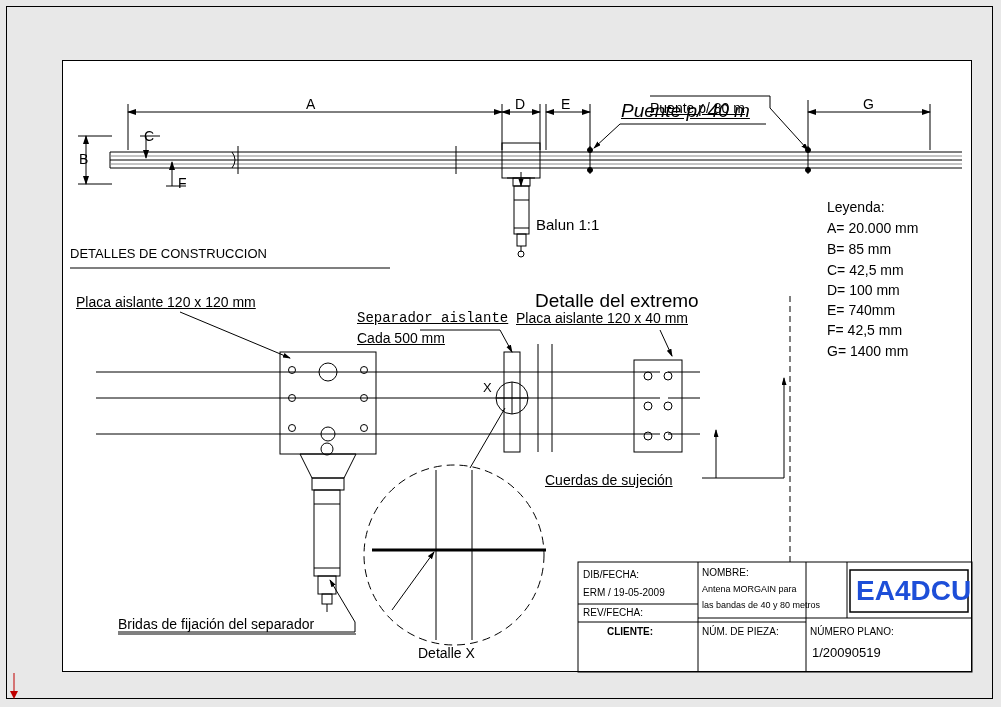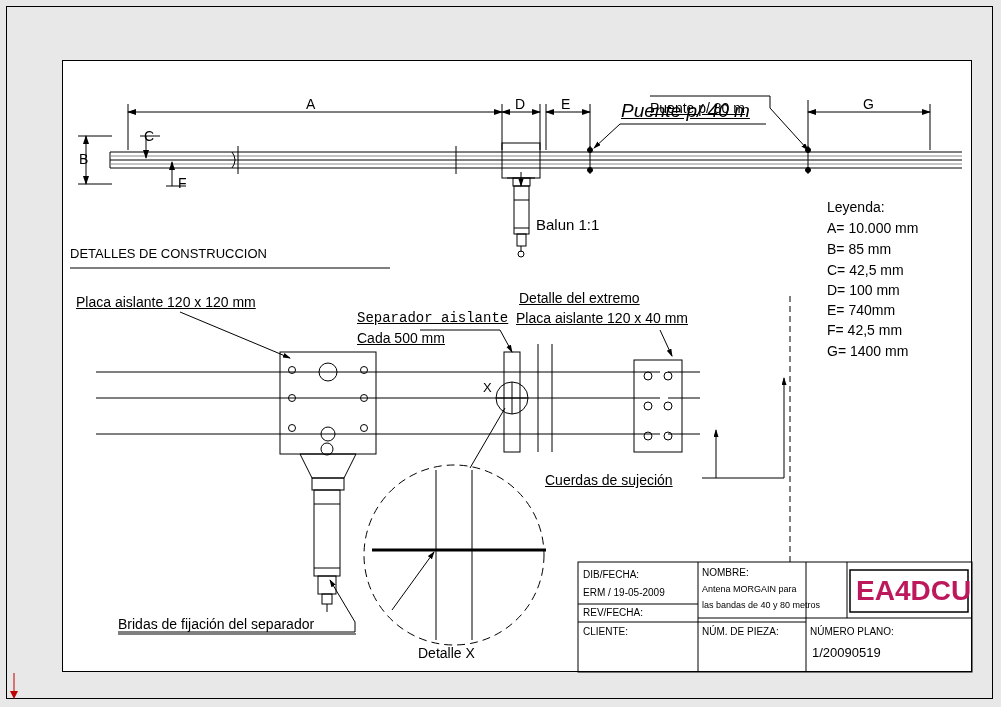--- a/index.html
+++ b/index.html
@@ -22,21 +22,21 @@
   svg.draw{position:absolute;left:0;top:0;width:1001px;height:707px;overflow:visible;}
   .lbl{position:absolute;font-family:"Liberation Sans", sans-serif;color:#000;white-space:nowrap;}
   .u{text-decoration:underline;}
   .title-big{font-size:13px;}
   .leg{font-size:14px;margin-left:10px;}
   .ann{font-size:13px;}
   .dim{font-size:14px;}
   .tb{font-size:10px;}
   .plano{font-size:13px;}
   .callsign{
-    position:absolute;color:#be185d;font-weight:bold;font-size:28px;
+    position:absolute;color:#1d4ed8;font-weight:bold;font-size:28px;
     font-family:"Liberation Sans", sans-serif;letter-spacing:0px;
   }
   .sm{font-size:9px;}
   
   .corner-arrow{position:absolute;left:10px;bottom:6px;}
 </style>
 </head>
 <body>
 
 <div class="page-frame"></div>
@@ -221,44 +221,44 @@
 <div class="lbl dim" style="left:79px;top:151px;">B</div>
 <div class="lbl dim" style="left:144px;top:128px;">C</div>
 <div class="lbl dim" style="left:178px;top:175px;">F</div>
 
 <div class="lbl ann u" style="left:650px;top:100px;font-size:14px;">Puente p/ 80 m</div>
 <div class="lbl ann u" style="left:621px;top:103px;font-size:14px;top:103px;"></div>
 <div class="lbl ann u" style="left:621px;top:100px;font-size:19px;font-style:italic;">Puente p/ 40 m</div>
 <div class="lbl ann" style="left:536px;top:216px;font-size:15px;">Balun 1:1</div>
 
 <div class="lbl leg" style="left:817px;top:199px;">Leyenda:</div>
-<div class="lbl leg" style="left:817px;top:220px;">A= 10.000 mm</div>
+<div class="lbl leg" style="left:817px;top:220px;">A= 20.000 mm</div>
 <div class="lbl leg" style="left:817px;top:241px;">B= 85 mm</div>
 <div class="lbl leg" style="left:817px;top:262px;">C= 42,5 mm</div>
 <div class="lbl leg" style="left:817px;top:282px;">D= 100 mm</div>
 <div class="lbl leg" style="left:817px;top:302px;">E= 740mm</div>
 <div class="lbl leg" style="left:817px;top:322px;">F= 42,5 mm</div>
 <div class="lbl leg" style="left:817px;top:343px;">G= 1400 mm</div>
 
 <div class="lbl title-big" style="left:70px;top:246px;">DETALLES DE CONSTRUCCION</div>
 
 <div class="lbl ann u" style="left:76px;top:294px;font-size:14px;">Placa aislante 120 x 120 mm</div>
 <div class="lbl ann u" style="left:357px;top:310px;font-size:14px;font-family:Liberation Mono, monospace;">Separador aislante</div>
 <div class="lbl ann u" style="left:357px;top:330px;font-size:14px;">Cada 500 mm</div>
-<div class="lbl ann" style="left:519px;top:290px;font-size:14px;text-decoration:underline;">Detalle del extremo</div>
+<div class="lbl ann" style="left:535px;top:290px;font-size:19px;">Detalle del extremo</div>
 <div class="lbl ann u" style="left:516px;top:310px;font-size:14px;">Placa aislante 120 x 40 mm</div>
 <div class="lbl ann u" style="left:545px;top:472px;font-size:14px;">Cuerdas de sujeción</div>
 <div class="lbl ann" style="left:118px;top:616px;font-size:14px;">Bridas de fijación del separador</div>
 <div class="lbl ann" style="left:418px;top:645px;font-size:14px;">Detalle X</div>
 <div class="lbl ann" style="left:483px;top:380px;font-size:13px;">X</div>
 
 <div class="lbl tb" style="left:583px;top:569px;">DIB/FECHA:</div>
 <div class="lbl tb" style="left:583px;top:587px;">ERM / 19-05-2009</div>
 <div class="lbl tb" style="left:583px;top:607px;">REV/FECHA:</div>
-<div class="lbl tb" style="left:583px;top:626px;">CLIENTE:</div>
+<div class="lbl tb" style="left:607px;top:626px;font-weight:bold;">CLIENTE:</div>
 
 <div class="lbl tb" style="left:702px;top:567px;">NOMBRE:</div>
 <div class="lbl sm" style="left:702px;top:584px;">Antena MORGAIN para</div>
 <div class="lbl sm" style="left:702px;top:600px;">las bandas de 40 y 80 metros</div>
 <div class="lbl tb" style="left:702px;top:626px;">NÚM. DE PIEZA:</div>
 
 <div class="lbl tb" style="left:810px;top:626px;">NÚMERO PLANO:</div>
 <div class="lbl plano" style="left:812px;top:645px;">1/20090519</div>
 
 <div class="callsign" style="left:856px;top:575px;">EA4DCU</div>

